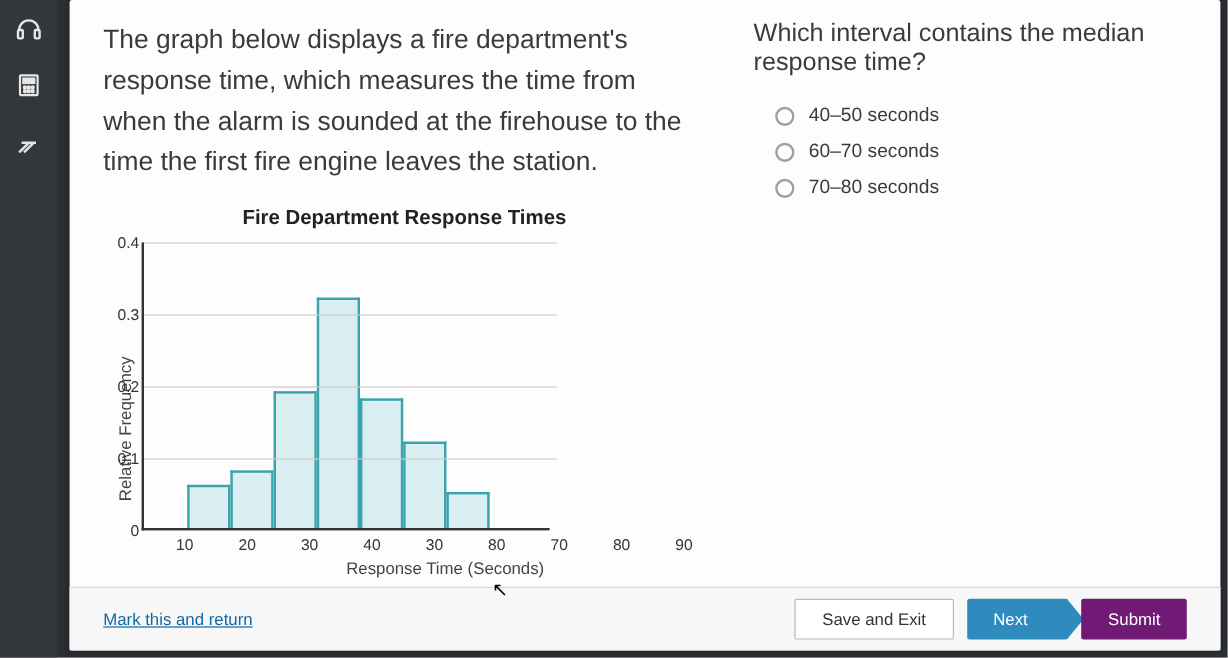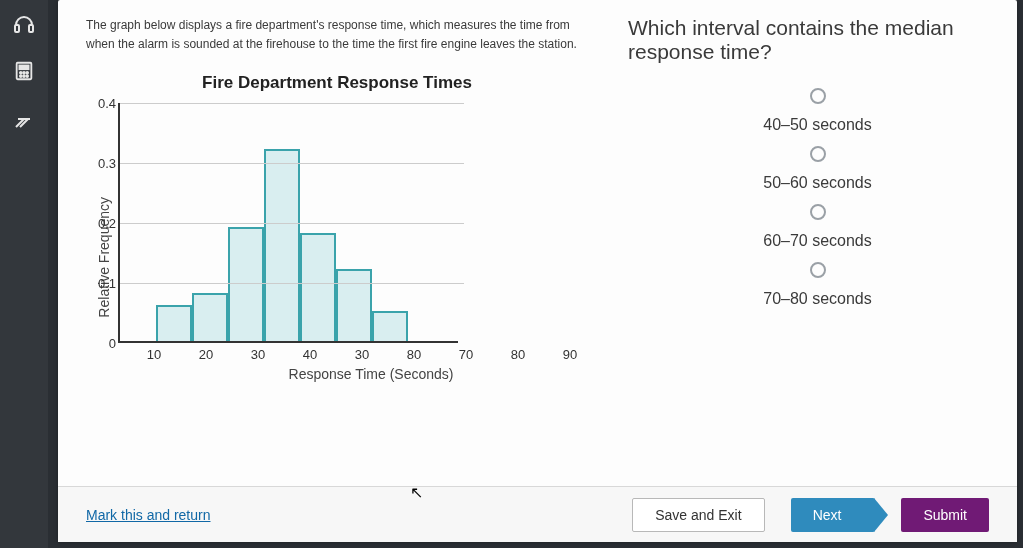--- a/index.html
+++ b/index.html
@@ -41,21 +41,21 @@
   }
   .main {
     flex:1;
     display:flex;
     padding:16px 28px 8px 28px;
     gap:40px;
   }
   .left-col { flex:0 0 470px; display:flex; flex-direction:column; }
   .right-col { flex:1; }
   .stem {
-    font-size:12px;
+    font-size:22px;
     line-height:1.55;
     color:#3a3a3a;
     margin-bottom:14px;
   }
   .chart-title {
     text-align:center;
     font-weight:bold;
     font-size:17px;
     color:#222;
     margin:6px 0 10px 0;
@@ -120,21 +120,20 @@
     color:#3a3a3a;
     margin-bottom:18px;
   }
   .option {
     display:flex; align-items:center;
     gap:12px;
     padding:6px 0 6px 18px;
     font-size:16px;
     color:#3a3a3a;
     cursor:pointer;
-    flex-direction:column;
   }
   .radio {
     width:16px; height:16px;
     border:2px solid #9aa0a6;
     border-radius:50%;
     flex-shrink:0;
   }
   .footer {
     border-top:1px solid #d8d8d8;
     height:56px;
@@ -143,21 +142,21 @@
     padding:0 28px;
     justify-content:space-between;
     background:#f7f7f7;
   }
   .mark-return {
     color:#1168a6;
     text-decoration:underline;
     font-size:14px;
     cursor:pointer;
   }
-  .footer-right { display:flex; gap:26px; align-items:center; }
+  .footer-right { display:flex; gap:11px; align-items:center; }
   .btn {
     height:34px;
     padding:0 22px;
     display:flex; align-items:center; justify-content:center;
     font-size:14px;
     border-radius:2px;
     cursor:pointer;
     position:relative;
   }
   .btn-save {
@@ -265,24 +264,20 @@
     </div>
     <div class="right-col">
       <div class="question-text">Which interval contains the median response time?</div>
       <div id="options">
           <div class="option">
             <span class="radio"></span>
             <span>40–50 seconds</span>
           </div>
           <div class="option">
             <span class="radio"></span>
-            <span>50–60 seconds</span>
-          </div>
-          <div class="option">
-            <span class="radio"></span>
             <span>60–70 seconds</span>
           </div>
           <div class="option">
             <span class="radio"></span>
             <span>70–80 seconds</span>
           </div>
         </div>
     </div>
   </div>
 

